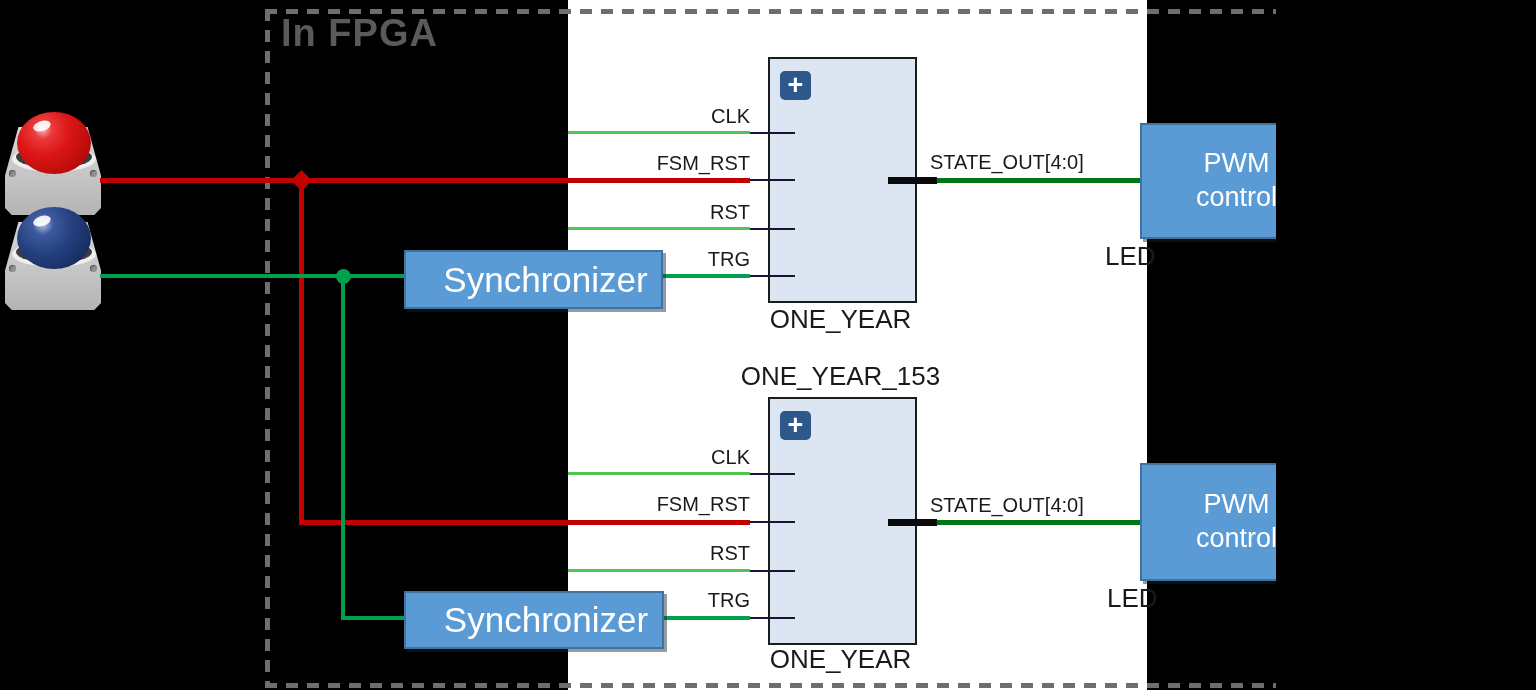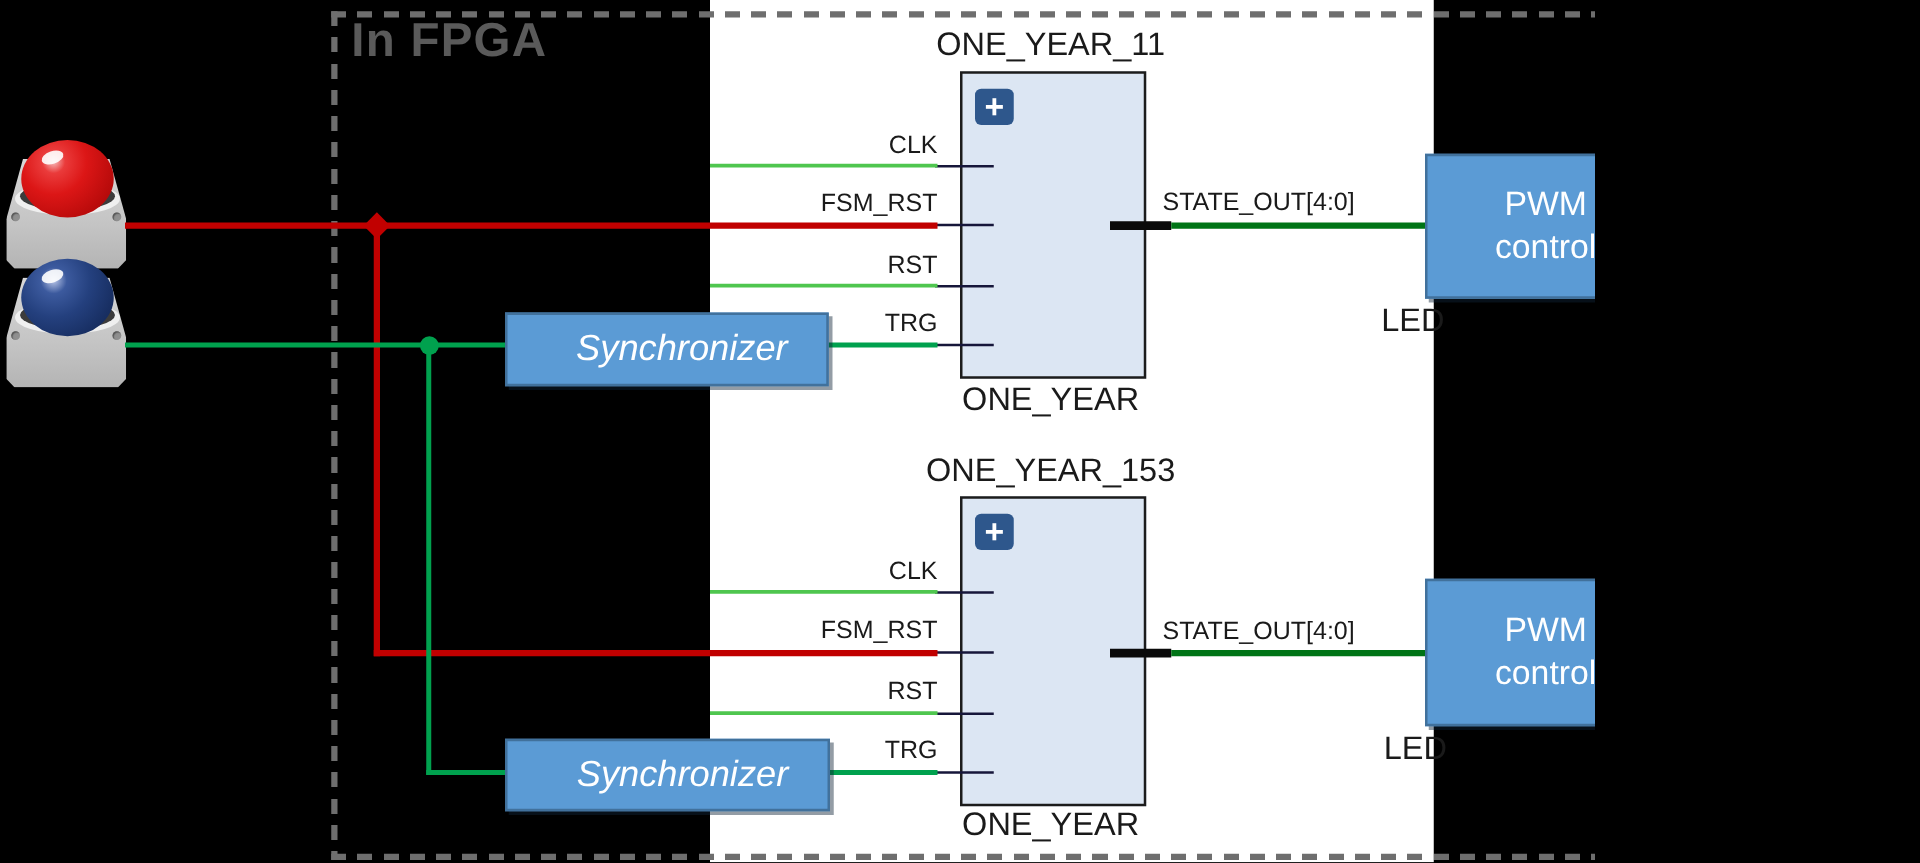--- a/index.html
+++ b/index.html
@@ -26,21 +26,21 @@
             color:#fff;text-align:center;}
   .plus-btn::before{content:"+";font-size:27px;font-weight:bold;line-height:28px;}
 
   .lbl{position:absolute;color:#1a1a1a;font-size:20px;white-space:nowrap;}
   .title{font-size:26px;text-align:center;width:245px;}
   .port-label{width:200px;text-align:right;}
 
   
   .bluebox{background:#5b9bd5;border:2px solid #41719c;color:#fff;display:flex;
            align-items:center;justify-content:center;box-shadow:3px 3px 0 rgba(15,35,55,.45);padding-left:24px;}
-  .sync{font-size:29px;font-style:italic;}
+  .sync{font-size:35px;}
   .pwm{flex-direction:column;font-size:27px;line-height:1.25;}
 
   
   .pb-base{position:absolute;width:96px;height:88px;
            background:linear-gradient(180deg,#d8d8d8,#c4c4c4 60%,#b4b4b4);
            clip-path:polygon(14% 0,86% 0,100% 55%,100% 92%,93% 100%,7% 100%,0 92%,0 55%);}
   .screw{position:absolute;width:7px;height:7px;border-radius:50%;background:#8f8f8f;
          box-shadow:inset 1px 1px 1px #565656;}
   .pb-ring{position:absolute;width:84px;height:26px;border-radius:50%;background:#efefef;}
   .pb-gap{position:absolute;width:76px;height:22px;border-radius:50%;background:#3c3c3c;}
@@ -172,21 +172,20 @@
     <div class="led-shine"></div>
   </div>
   <div class="led-icon" style="left:1398px;top:490px;">
     <div class="led-blue"></div>
     <div class="led-green"></div>
     <div class="led-red"></div>
     <div class="led-flange"></div>
     <div class="led-shine"></div>
   </div>
 
-  <div class="lbl title" style="left:718px;top:20px;">ONE_YEAR_11</div>
   <div class="lbl title" style="left:718px;top:304px;">ONE_YEAR</div>
   <div class="lbl port-label" style="left:550px;top:105px;">CLK</div>
   <div class="lbl port-label" style="left:550px;top:152px;">FSM_RST</div>
   <div class="lbl port-label" style="left:550px;top:201px;">RST</div>
   <div class="lbl port-label" style="left:550px;top:248px;">TRG</div>
   <div class="lbl" style="left:930px;top:151px;">STATE_OUT[4:0]</div>
 
   <div class="lbl title" style="left:718px;top:361px;">ONE_YEAR_153</div>
   <div class="lbl title" style="left:718px;top:644px;">ONE_YEAR</div>
   <div class="lbl port-label" style="left:550px;top:446px;">CLK</div>

